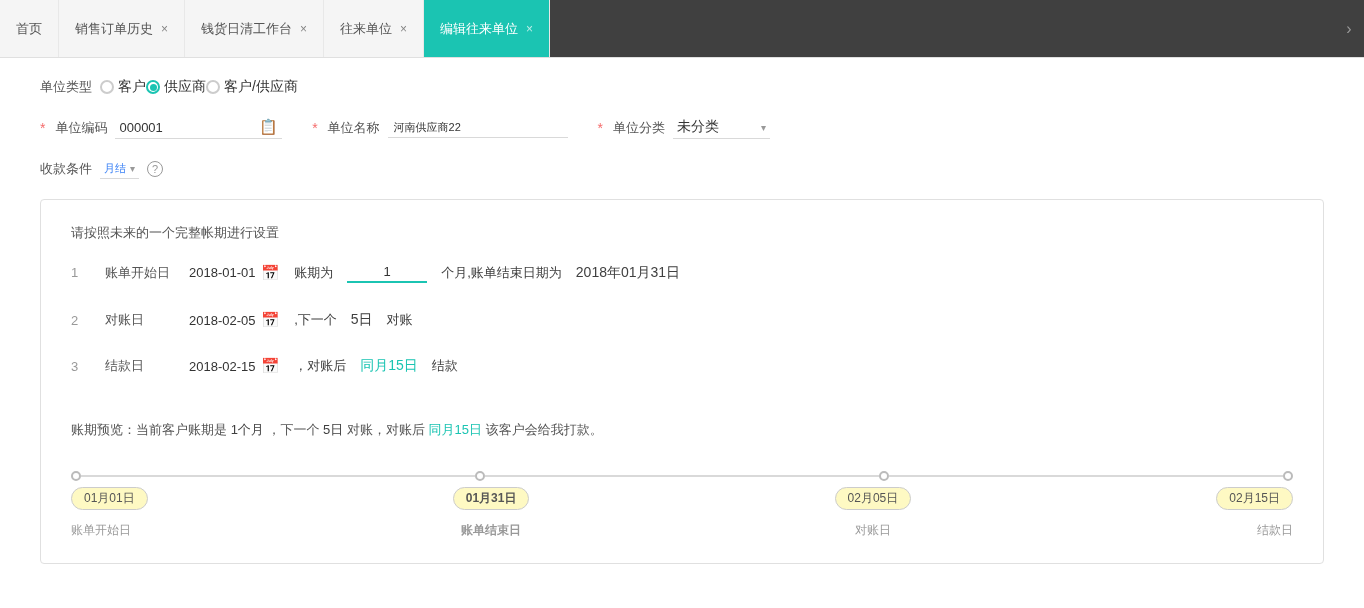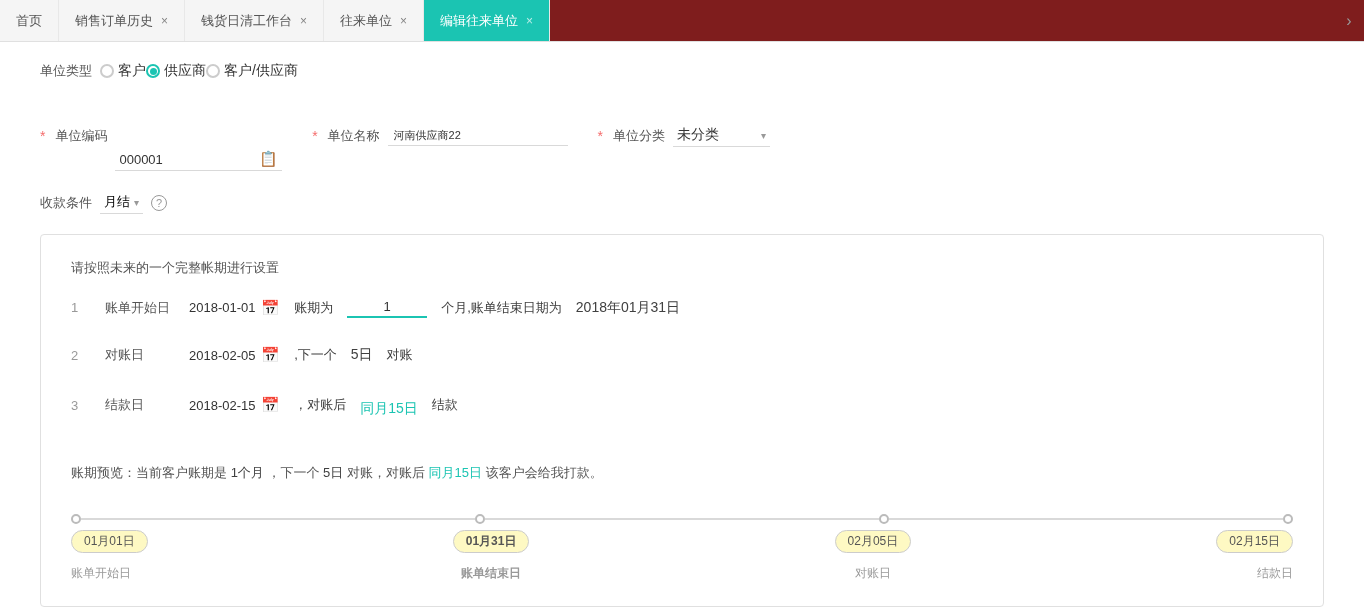--- a/index.html
+++ b/index.html
@@ -2,23 +2,23 @@
 <html><head>
   <meta charset="utf-8">
   <style>
     * { box-sizing: border-box; margin: 0; padding: 0; }
     body { font-family: 'Microsoft YaHei', Arial, sans-serif; font-size: 14px; color: #333; background: #f5f5f5; overflow-x: hidden; }
 
     
     .tab-bar {
       display: flex;
       align-items: stretch;
-      background: #7f1d1d;
+      background: #404040;
       border-bottom: 1px solid #e0e0e0;
-      height: 42px;
+      height: 58px;
       padding: 0 0;
     }
     .tab {
       display: flex;
       align-items: center;
       padding: 0 16px;
       cursor: pointer;
       font-size: 13px;
       color: #555;
       border-right: 1px solid #e8e8e8;
@@ -121,21 +121,20 @@
       font-size: 11px;
       color: #333;
       background: transparent;
     }
 
     .input-with-icon {
       display: flex;
       align-items: center;
       border-bottom: 1px solid #d9d9d9;
       padding: 2px 4px;
-      margin-top: 48px;
     }
     .input-with-icon input {
       border: none;
       outline: none;
       font-size: 13px;
       width: 140px;
       background: transparent;
       color: #333;
     }
     .icon-btn {
@@ -146,22 +145,22 @@
 
     
     .select-group {
       display: flex;
       align-items: center;
       gap: 4px;
       border-bottom: 1px solid #d9d9d9;
       padding: 2px 4px;
     }
     .select-text {
-      color: #000000;
-      font-size: 13px;
+      color: #3b82f6;
+      font-size: 11px;
     }
     .chevron-down {
       font-size: 10px;
       color: #999;
     }
     .help-icon {
       width: 16px;
       height: 16px;
       border-radius: 50%;
       border: 1px solid #999;
@@ -221,21 +220,20 @@
     }
     .row-desc {
       font-size: 13px;
       color: #404040;
     }
     .highlight-orange {
       color: #404040;
     }
     .highlight-teal {
       color: #1bc4b2;
-      margin-top: 8px;
     }
 
     
     .period-input {
       border: none;
       border-bottom: 2px solid #1bc4b2;
       outline: none;
       width: 80px;
       font-size: 13px;
       text-align: center;

